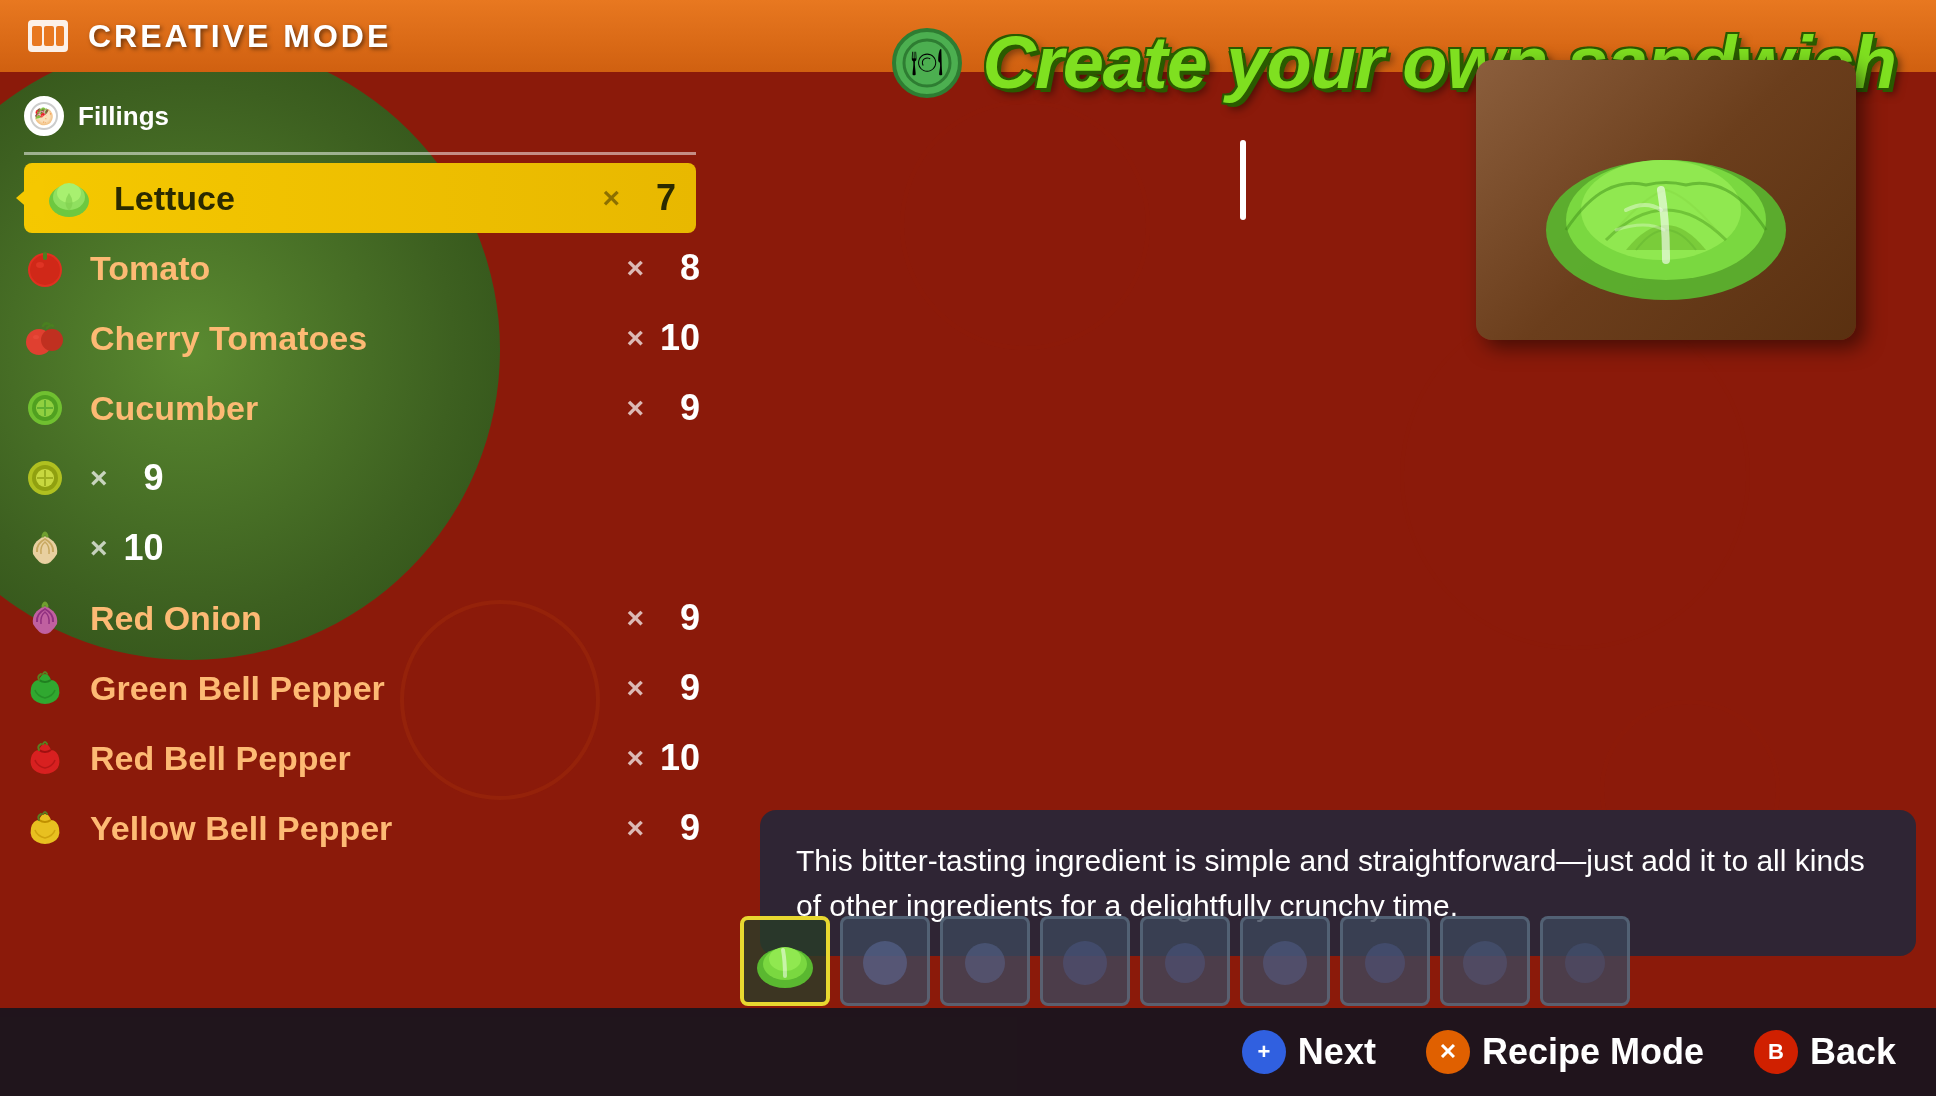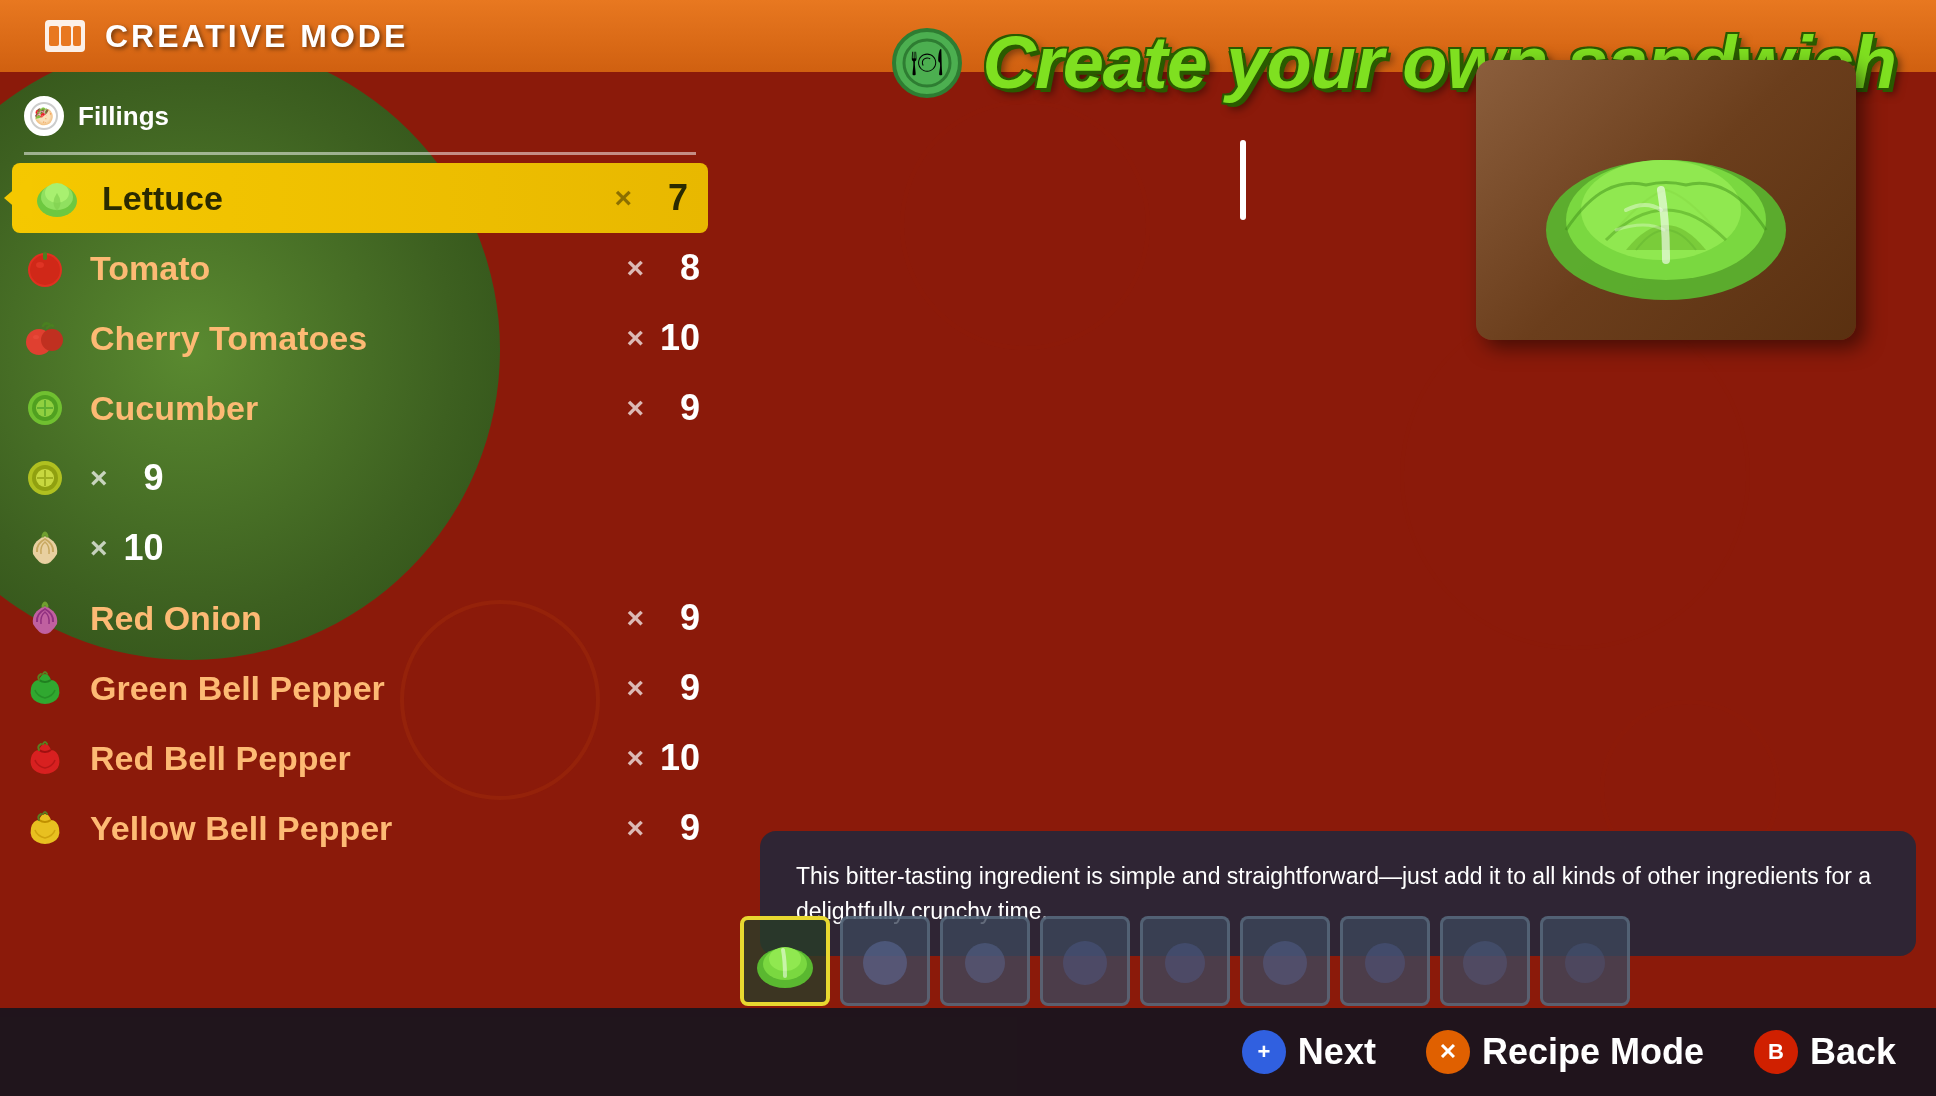--- a/index.html
+++ b/index.html
@@ -24,21 +24,21 @@
     
     .top-bar {
       position: absolute;
       top: 0;
       left: 0;
       right: 0;
       height: 72px;
       background: linear-gradient(180deg, #E87820 0%, #D06010 100%);
       display: flex;
       align-items: center;
-      padding: 0 41px;
+      padding: 0 24px;
       z-index: 10;
     }
 
     .top-bar-icon {
       width: 48px;
       height: 48px;
       margin-right: 16px;
       display: flex;
       align-items: center;
       justify-content: center;
@@ -142,21 +142,21 @@
       display: flex;
       align-items: center;
       padding: 10px 20px;
       position: relative;
       cursor: pointer;
     }
 
     .ingredient-row.selected {
       background: linear-gradient(90deg, #F5C800 0%, #E8B800 100%);
       border-radius: 8px;
-      margin: 0 12px;
+      margin: 0 24px;
     }
 
     .ingredient-row.selected::before {
       content: '';
       position: absolute;
       left: -8px;
       width: 0;
       height: 0;
       border-top: 24px solid transparent;
       border-bottom: 24px solid transparent;
@@ -254,21 +254,21 @@
       right: 20px;
       left: 760px;
       background: rgba(30, 40, 60, 0.85);
       border-radius: 16px;
       padding: 28px 36px;
       z-index: 10;
     }
 
     .description-text {
       color: white;
-      font-size: 23px;
+      font-size: 30px;
       line-height: 1.5;
     }
 
     
     .item-slots {
       position: absolute;
       bottom: 90px;
       left: 720px;
       right: 20px;
       display: flex;

